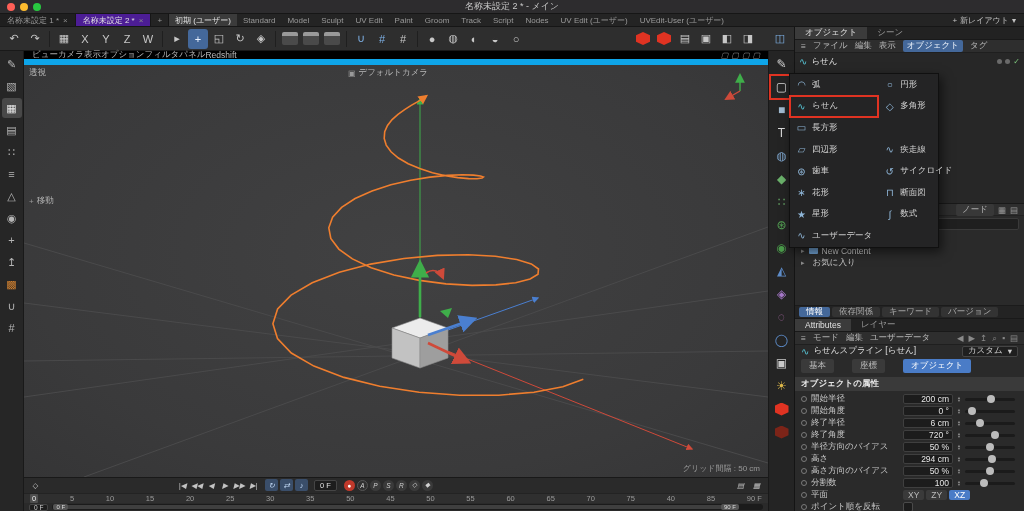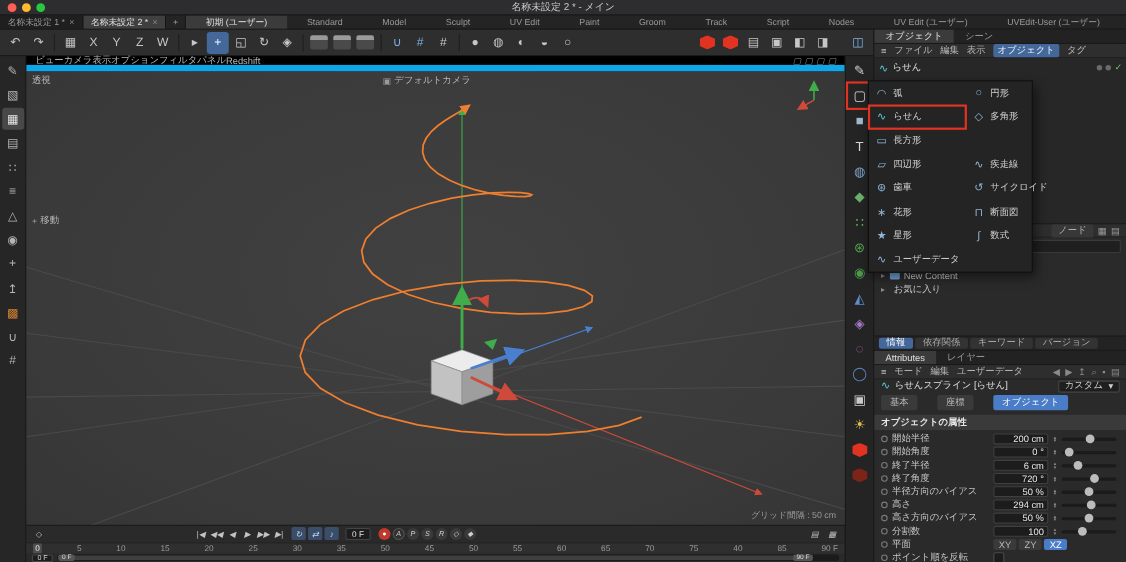--- a/index.html
+++ b/index.html
@@ -4,25 +4,25 @@
 <style>
   *{margin:0;padding:0;box-sizing:border-box;font-family:"Liberation Sans",sans-serif}
   html,body{background:#000}
   #app{position:relative;width:1024px;height:511px;background:#1d1d1d;color:#c3c3c3;font-size:9px;overflow:hidden;display:flex;flex-direction:column;user-select:none}
   
   .titlebar{height:14px;background:#2d2c2e;border-bottom:1px solid #161616;display:flex;align-items:center;justify-content:center;position:relative;color:#c9c9c9;font-size:9px;flex:0 0 auto}
   .lights{position:absolute;left:7px;top:3px;display:flex;gap:5px}
   .light{width:8px;height:8px;border-radius:50%}
   .tabbar{height:13px;background:#242424;display:flex;align-items:stretch;font-size:8px;color:#9a9a9a;flex:0 0 auto;border-bottom:1px solid #161616}
   .doctab{display:flex;align-items:center;gap:4px;padding:0 7px;background:#1f1f1f;border-right:1px solid #161616;white-space:nowrap}
-  .doctab.active{background:#404040;color:#e0e0e0}
+  .doctab.active{background:#4c1d95;color:#e0e0e0}
   .tabx{color:#8a8a8a;font-size:8px}
   .addtab{padding:0 6px;display:flex;align-items:center;color:#9a9a9a;border-right:1px solid #161616}
   .layouttabs{display:flex}
-  .laytab{padding:0 18px;display:flex;align-items:center;white-space:nowrap}
+  .laytab{padding:0 6px;display:flex;align-items:center;white-space:nowrap}
   .laytab.active{background:#3b3b3b;color:#e0e0e0}
   .newlayout{margin-left:auto;display:flex;align-items:center;gap:3px;padding:0 8px;color:#c3c3c3;white-space:nowrap}
   
   .body-row{flex:1;display:flex;min-height:0}
   .left-stack{flex:1;display:flex;flex-direction:column;min-width:0}
   .toolbar{height:24px;background:#2e2e2e;border-bottom:1px solid #191919;display:flex;align-items:center;gap:1px;padding:0 4px;flex:0 0 auto}
   .tb{width:20px;height:20px;display:flex;align-items:center;justify-content:center;border-radius:3px;color:#c7c7c7;font-size:11px;flex:0 0 auto}
   .tb.active{background:#44689a;color:#eaf2ff}
   .tb.accent{color:#7fb2e8}
   .tb.sep{width:1px;height:16px;background:#1f1f1f;margin:0 3px;border-radius:0}

